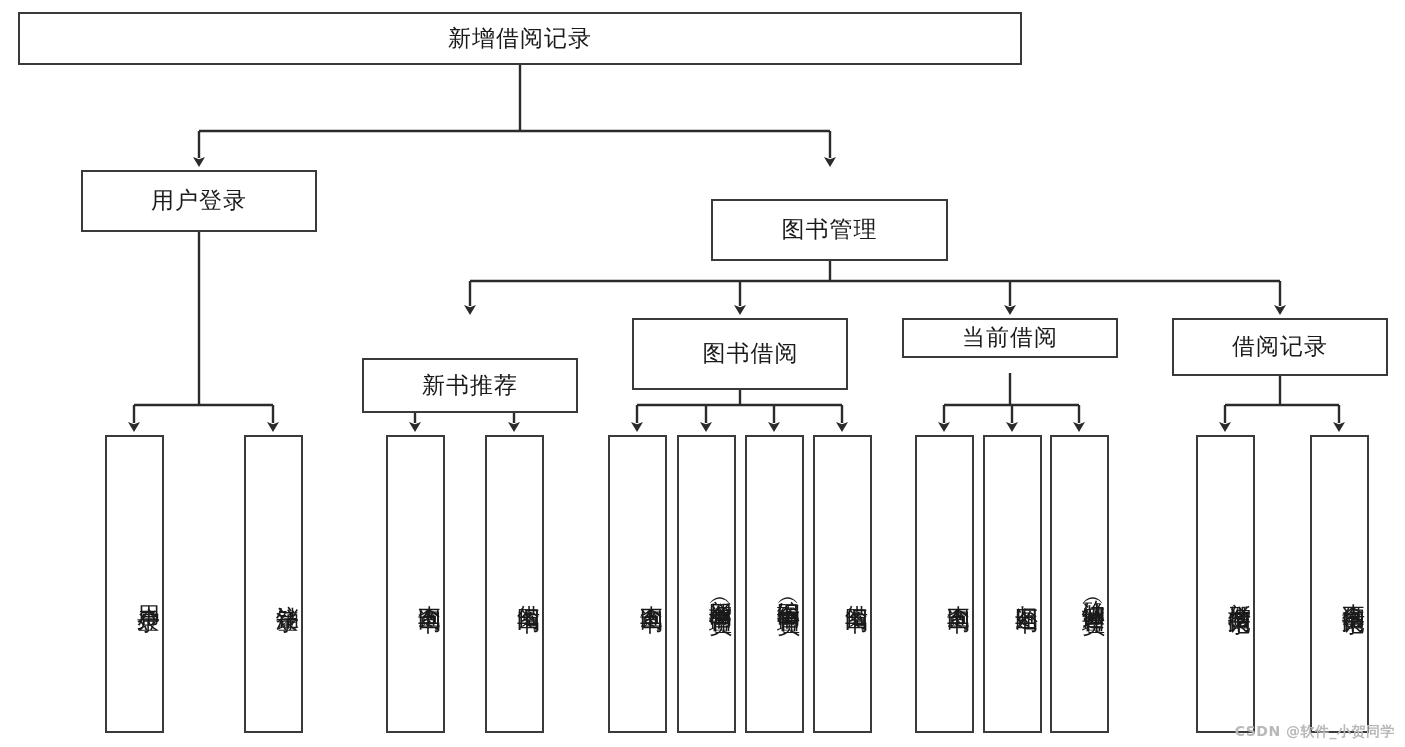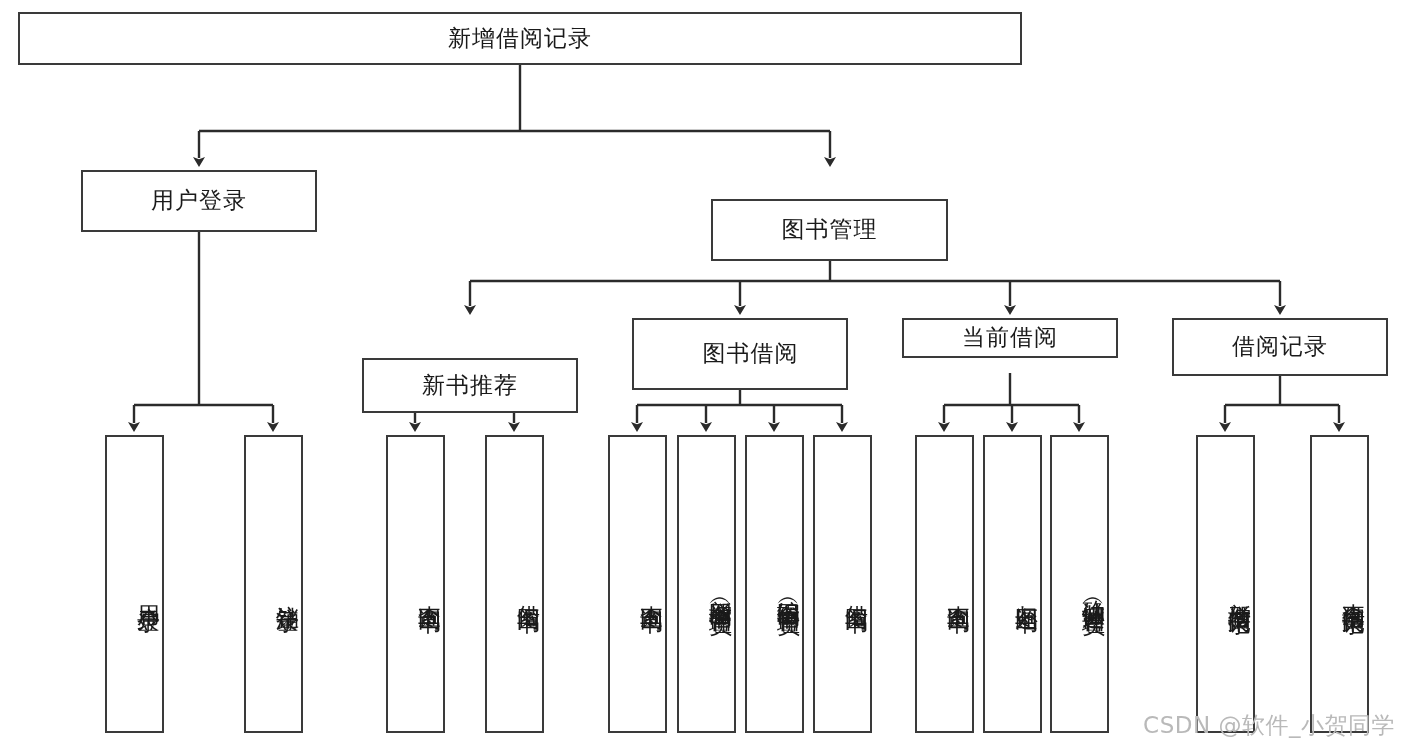--- a/index.html
+++ b/index.html
@@ -52,26 +52,27 @@
   }
   .node.vert .node-label {
     writing-mode: vertical-rl;
     text-orientation: upright;
     display: block;
   }
   #watermark {
     position: absolute;
     right: 10px;
     bottom: 6px;
-    font-size: 23px;
+    font-size: 14px;
     color: #b9b9b9;
     letter-spacing: 0.5px;
     z-index: 5;
     white-space: nowrap;
     font-family: "DejaVu Sans", "Liberation Sans", sans-serif;
+    font-weight: bold;
   }
 </style>
 </head>
 <body>
 
 <div id="canvas">
 
   <svg id="edges" viewBox="0 0 1405 747">
     <defs>
       <marker id="arrow" markerWidth="10" markerHeight="12" refX="1" refY="6" orient="auto" markerUnits="userSpaceOnUse">

